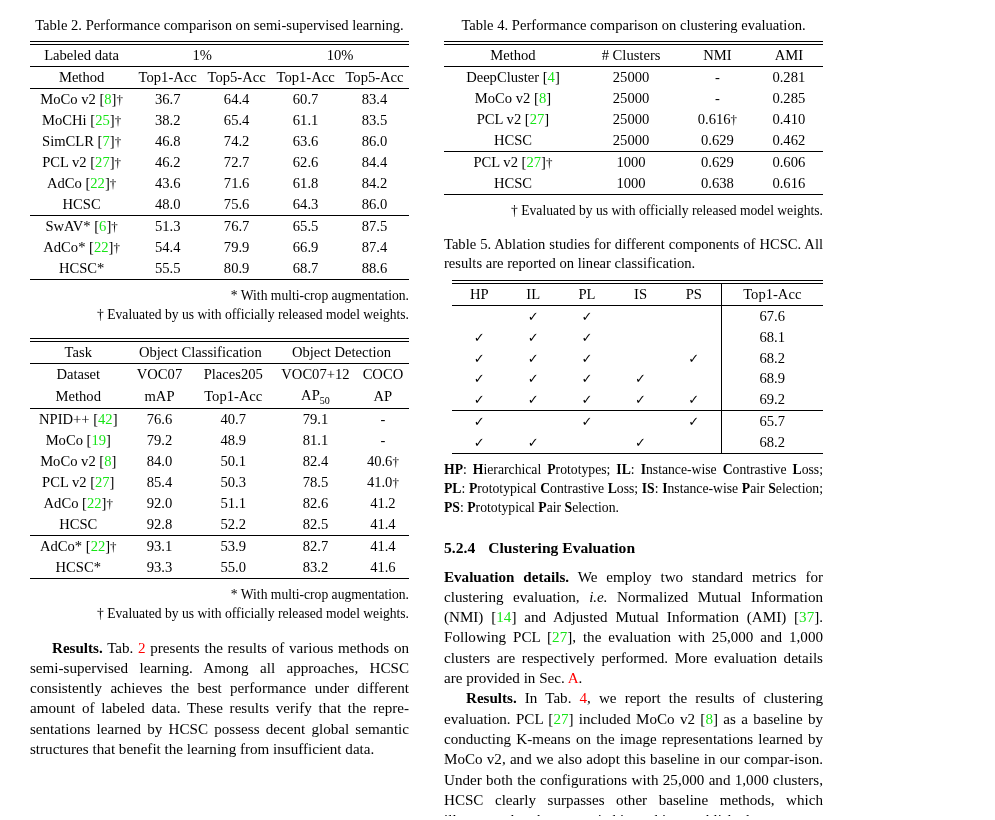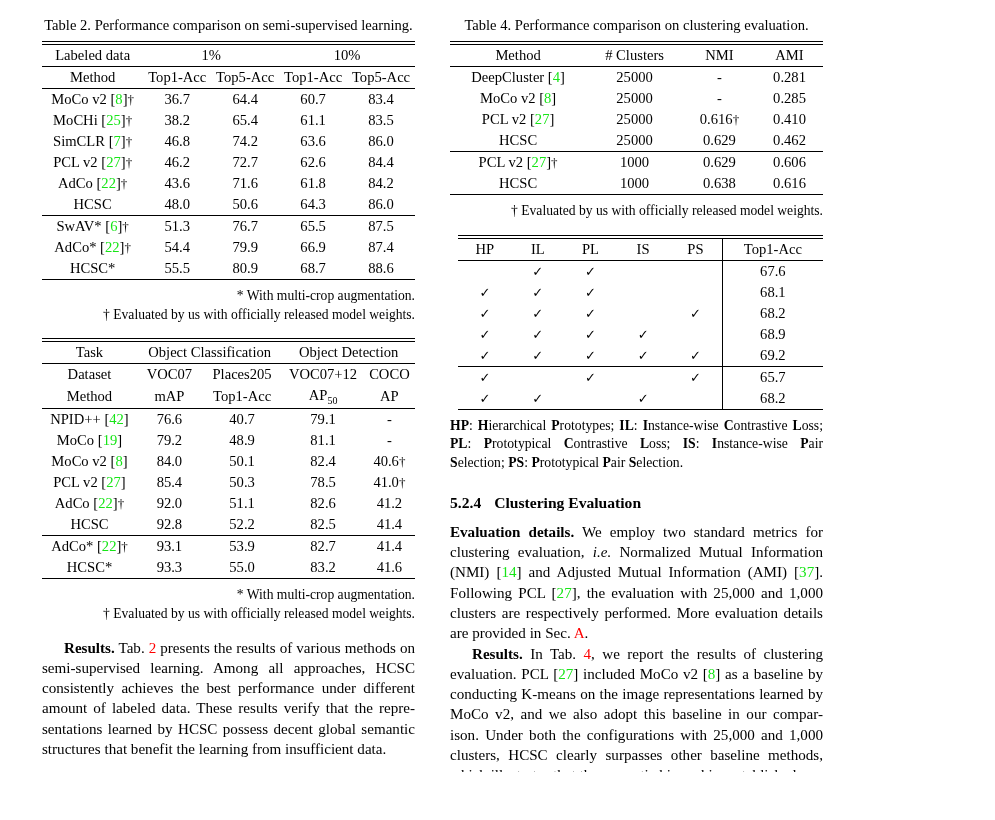--- a/index.html
+++ b/index.html
@@ -13,21 +13,21 @@
     overflow: hidden;
     font-family: "Liberation Serif", "DejaVu Serif", serif;
     color: #000000;
   }
   .page {
     position: relative;
     width: 853px;
     height: 820px;
     display: flex;
     gap: 35px;
-    padding: 16px 30px 0 42px;
+    padding: 16px 30px 0 30px;
     box-sizing: border-box;
     overflow: hidden;
   }
   .column {
     width: 450px;
     overflow: hidden;
   }
 
   
   .caption {
@@ -192,21 +192,21 @@
             <tr>
               <td class="lcell">AdCo [<span class="cite">22</span>]<span class="dagger">†</span></td>
               <td>43.6</td>
               <td>71.6</td>
               <td>61.8</td>
               <td>84.2</td>
             </tr>
             <tr>
               <td class="lcell" style="border-bottom: 1px solid rgb(0, 0, 0);">HCSC</td>
               <td class="b" style="border-bottom: 1px solid rgb(0, 0, 0);">48.0</td>
-              <td class="b" style="border-bottom: 1px solid rgb(0, 0, 0);">50.6</td>
+              <td class="b" style="border-bottom: 1px solid rgb(0, 0, 0);">75.6</td>
               <td class="b" style="border-bottom: 1px solid rgb(0, 0, 0);">64.3</td>
               <td class="b" style="border-bottom: 1px solid rgb(0, 0, 0);">86.0</td>
             </tr>
           </tbody>
         <tbody id="t2-body2">
             <tr>
               <td class="lcell">SwAV* [<span class="cite">6</span>]<span class="dagger">†</span></td>
               <td>51.3</td>
               <td>76.7</td>
               <td>65.5</td>
@@ -401,20 +401,21 @@
               <td class="b" style="border-bottom: 1px solid rgb(0, 0, 0);">0.616</td>
             </tr>
           </tbody>
       </table>
       <div class="tnote-wrap">
         <p class="tnote">† Evaluated by us with officially released model weights.</p>
       </div>
     </div>
 
     <div class="tbl-wrap">
+      <p class="caption-just">Table 5. Ablation studies for different components of HCSC. All results are reported on linear classification.</p>
       <table class="paper" style="margin-left:8px">
         <colgroup>
           <col style="width:68px">
             <col style="width:68px">
             <col style="width:68px">
             <col style="width:68px">
             <col style="width:68px">
             <col style="width:118px">
         </colgroup>
         <tbody>

